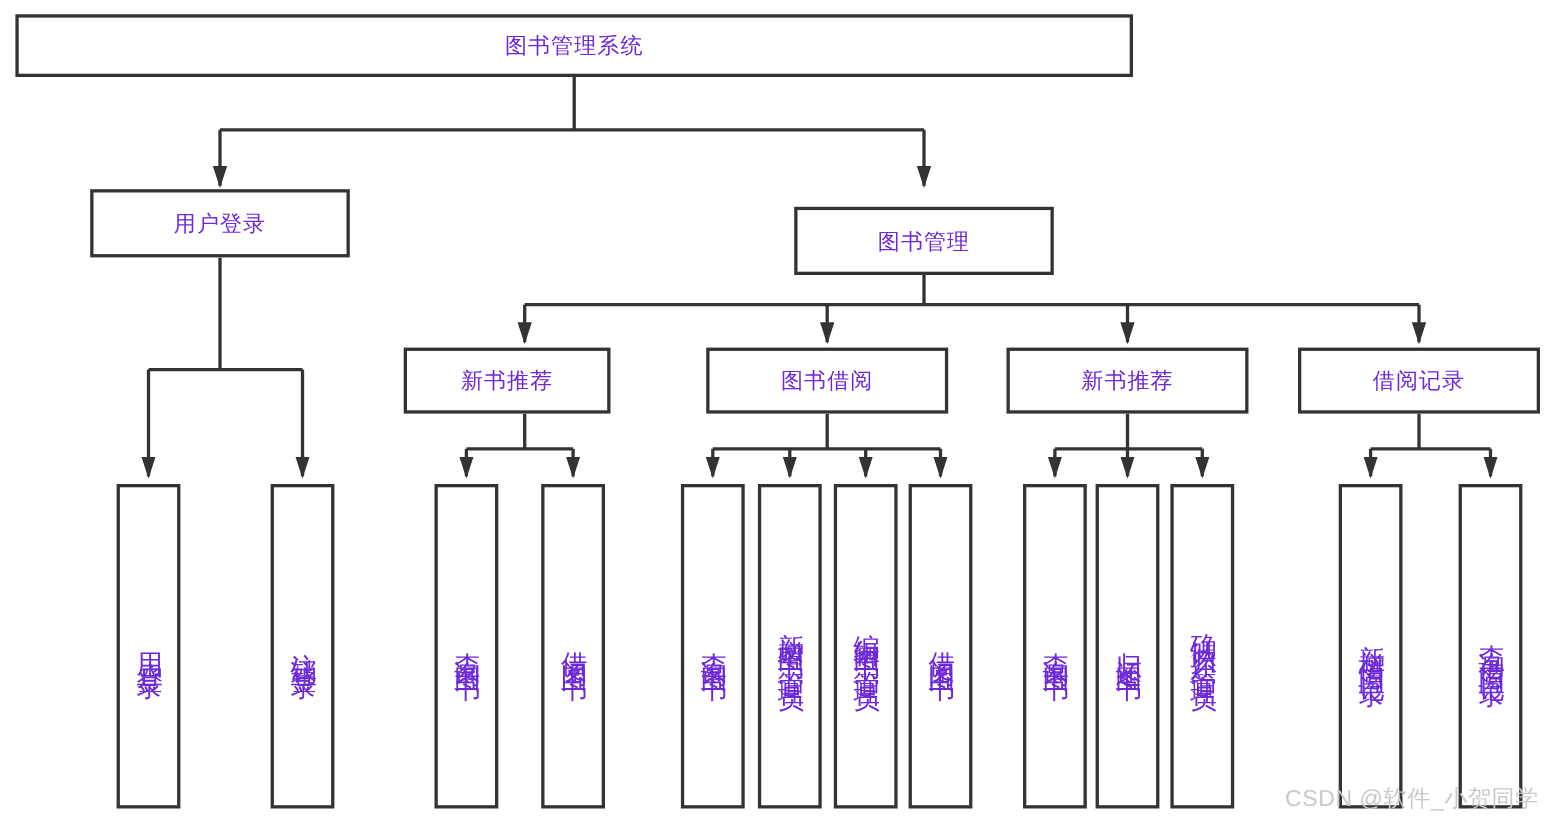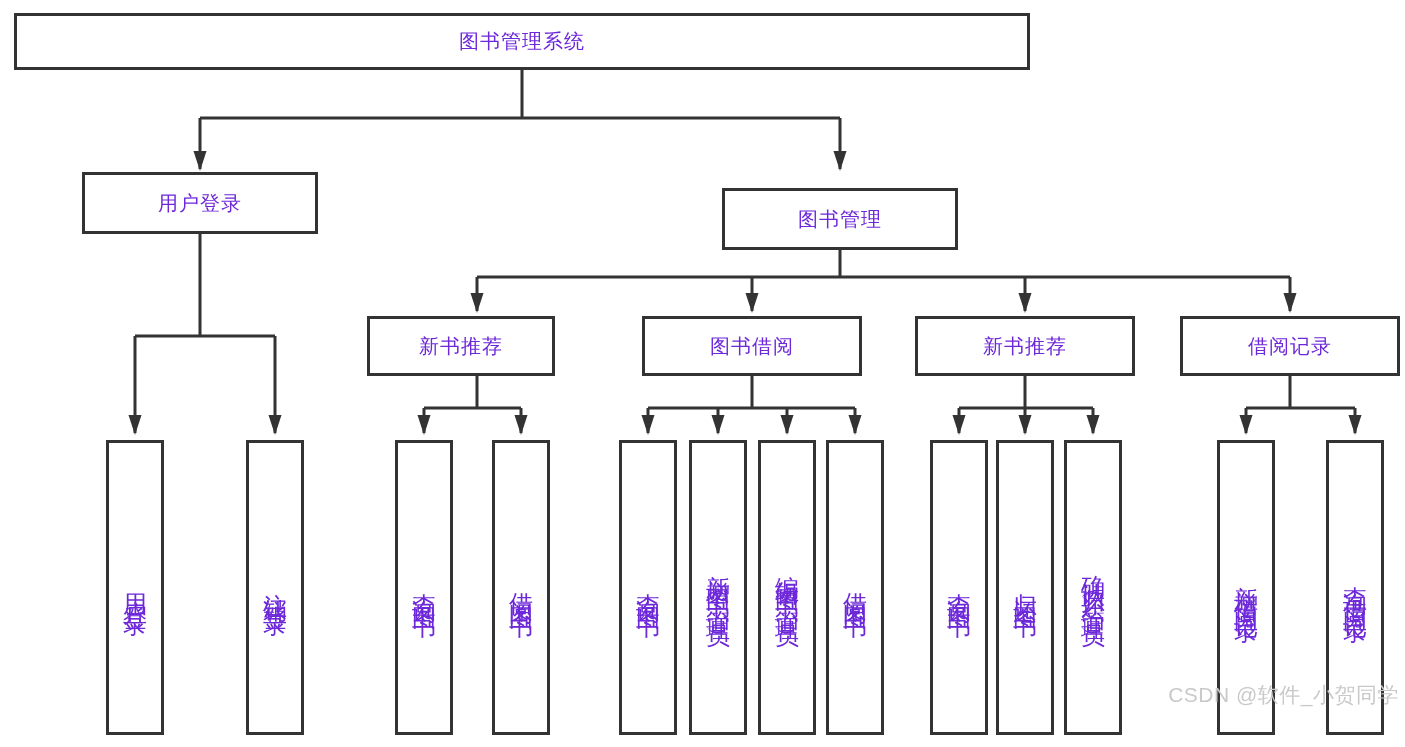--- a/index.html
+++ b/index.html
@@ -67,21 +67,21 @@
   .n-ra { left: 1217px; }
   .n-rb { left: 1326px; }
   .wire {
     stroke: #333333;
     stroke-width: 3;
     fill: none;
   }
   #watermark {
     position: absolute;
     right: 6px;
-    top: 681px;
+    top: 712px;
     font-size: 21px;
     color: #c9c9c9;
     letter-spacing: 0.5px;
     white-space: nowrap;
     text-align: center;
   }
 </style>
 </head>
 <body>
 

